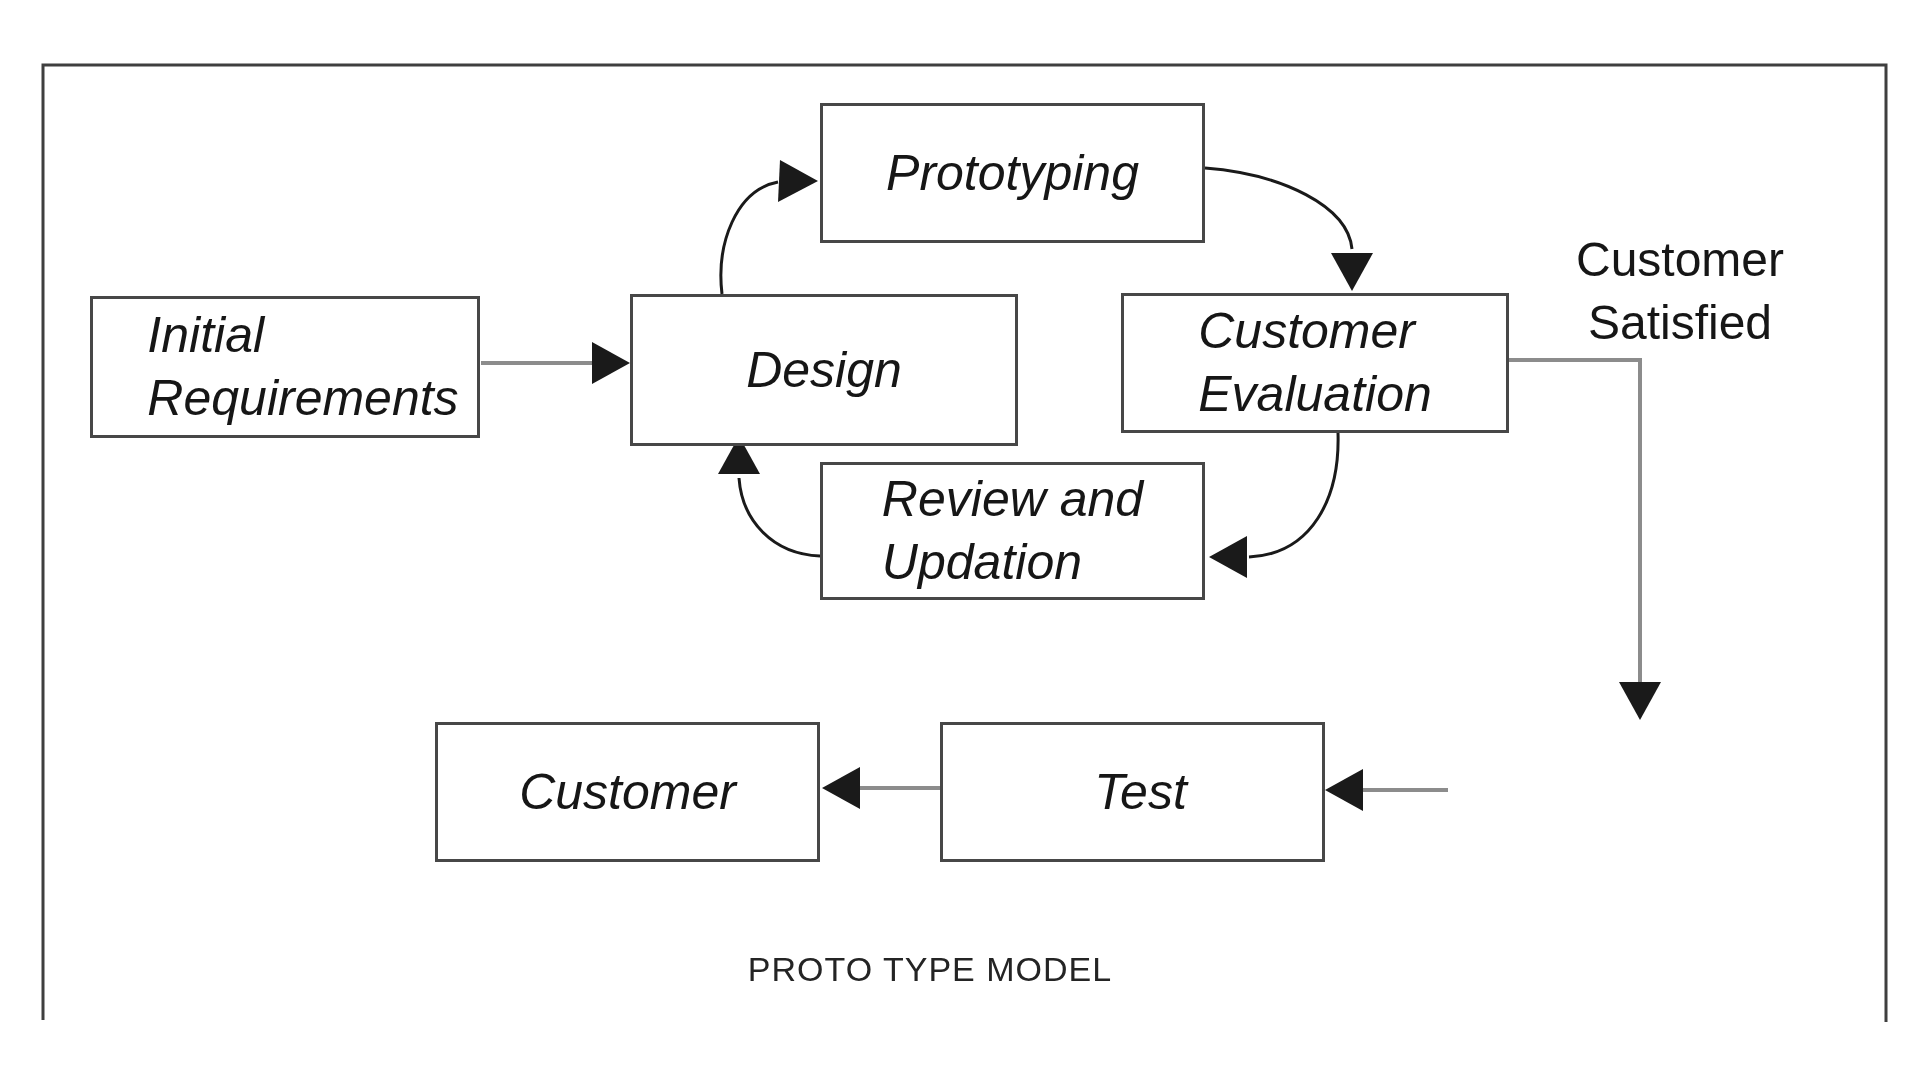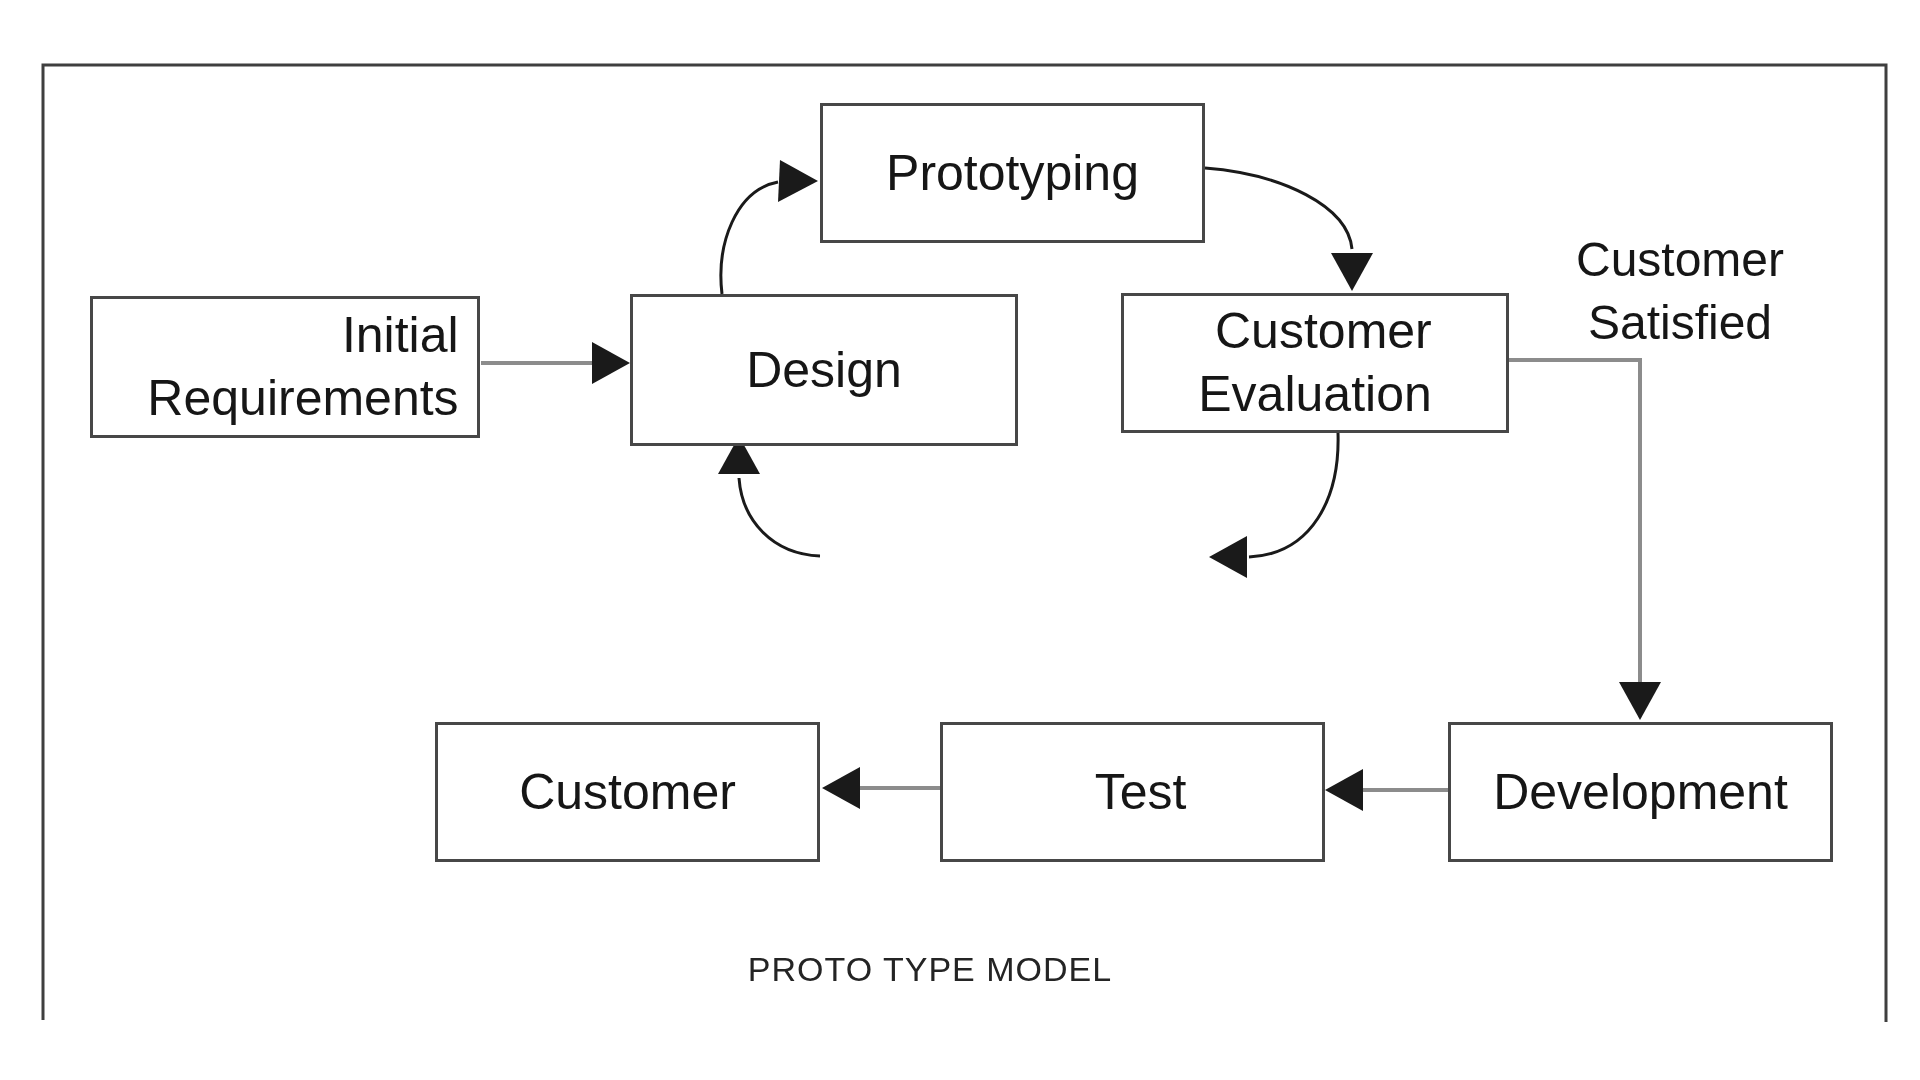--- a/index.html
+++ b/index.html
@@ -25,21 +25,22 @@
     height: 1080px;
   }
   .node {
     position: absolute;
     box-sizing: border-box;
     border: 3px solid #474747;
     background: #ffffff;
     display: flex;
     align-items: center;
     justify-content: center;
-    text-align: right;
+    text-align: left;
+    font-style: italic;
   }
   .node .lbl {
     font-size: 50px;
     line-height: 1.26;
     color: #161616;
     white-space: pre-line;
   }
   
   .n-initial      { left:  90px; top: 296px; width: 390px; height: 142px; padding-left: 36px; }
   .n-design       { left: 630px; top: 294px; width: 388px; height: 152px; }
@@ -133,24 +134,25 @@
 
   <div class="node n-prototyping">
     <span class="lbl">Prototyping</span>
   </div>
 
   <div class="node n-customer-eval">
     <span class="lbl">Customer
 Evaluation</span>
   </div>
 
+  <div class="node n-review">
+    <span class="lbl">Review and
+Updation</span>
+  </div>
 
-  <div class="node n-development">
-    <span class="lbl">Development</span>
-  </div>
 
   <div class="node n-test">
     <span class="lbl">Test</span>
   </div>
 
   <div class="node n-maintain">
     <span class="lbl">Customer</span>
   </div>
 
   <div class="float-label">Customer

